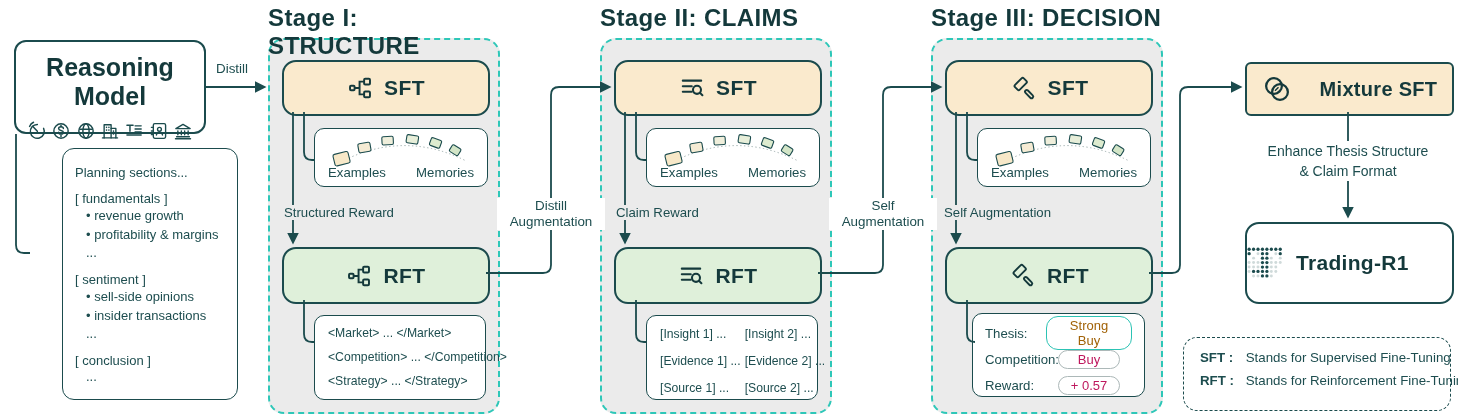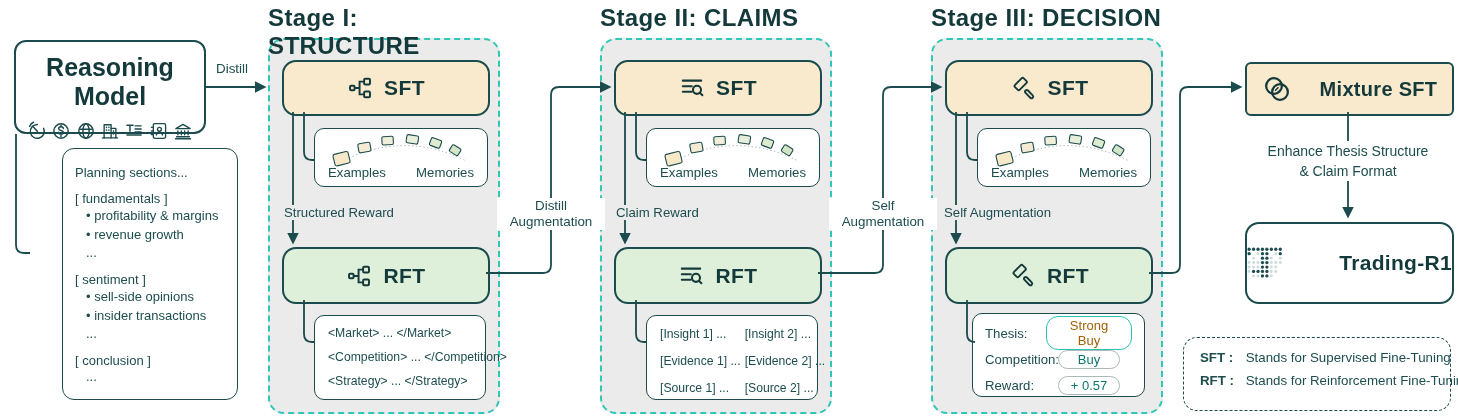--- a/index.html
+++ b/index.html
@@ -29,42 +29,42 @@
             font-size:12.2px;white-space:nowrap;}
   .reward-label{position:absolute;left:10px;top:167px;z-index:3;background:#EBEBEB;
                 padding:0 4px;font-size:13.2px;white-space:nowrap;}
 
   
   .decision-card{left:41px;width:173px;top:275px;height:84px;padding:8px 12px;box-sizing:border-box;}
   .dec-row{display:flex;align-items:center;height:22px;margin-bottom:4px;}
   .dec-label{width:73px;font-size:13.2px;}
   .pill{border-radius:12px;font-size:13px;text-align:center;padding:1px 10px;background:#fff;box-sizing:border-box;}
   .pill.teal{border:1.6px solid #2CC3B4;color:#a16207;min-width:86px;}
-  .pill.gray{border:1.4px solid #ACB8B8;color:#0f766e;min-width:62px;}
+  .pill.gray{border:1.4px solid #ACB8B8;color:#be185d;min-width:62px;}
 
   
   .rm-box{left:14px;top:40px;width:192px;height:94px;border:2px solid #1B4B4D;border-radius:12px;
           background:#fff;z-index:1;box-sizing:border-box;padding-top:11px;}
   .rm-title{text-align:center;font-size:25px;font-weight:700;color:#14393B;}
   .rm-icons{display:flex;justify-content:space-between;padding:9px 10px 0 10px;}
   .rm-icons svg{width:22px;height:22px;color:#1B4B4D;}
   .planning-box{left:30px;top:148px;width:176px;height:252px;background:#fff;border:1.7px solid #1B4B4D;
                 border-radius:12px;z-index:1;box-sizing:border-box;padding:16px 12px;font-size:13px;margin-left:32px;}
   .plan-title{margin-bottom:9px;}
   .p-header{margin-top:11px;}
   .p-header:first-of-type{margin-top:0;}
   .p-bullet{padding-left:11px;line-height:19px;}
   .p-bullet::before{content:"•  ";}
   .p-dots{padding-left:11px;line-height:17px;}
 
   
   .mixture-box{left:1245px;top:62px;width:205px;height:50px;background:#FAEACD;border:2px solid #1B4B4D;
                border-radius:6px;display:flex;align-items:center;justify-content:center;gap:28px;z-index:1;}
   .trading-box{left:1245px;top:222px;width:205px;height:78px;background:#fff;border:2px solid #1B4B4D;
-               border-radius:14px;display:flex;align-items:center;justify-content:space-between;gap:13px;z-index:1;}
+               border-radius:14px;display:flex;align-items:center;justify-content:flex-start;gap:13px;z-index:1;}
   .big-label{font-size:21px;font-weight:700;color:#14393B;letter-spacing:.3px;}
   .legend-box{left:1183px;top:337px;width:268px;height:74px;border:1.7px dashed #1B4B4D;border-radius:14px;
               box-sizing:border-box;padding:12px 16px;z-index:1;}
   .legend-row{font-size:13.3px;margin-bottom:8px;white-space:nowrap;}
   .legend-term{font-weight:700;display:inline-block;width:42px;}
 
   
   .conn-label{position:absolute;z-index:3;font-size:13.4px;color:#1D4D4F;}
   .conn-label.center{text-align:center;background:#fff;line-height:16px;}
   .distill-label{left:207px;top:61px;width:50px;text-align:center;background:#fff;}
@@ -117,22 +117,22 @@
         <path d="M4.2 9.4 H19.8 L12 4.8 Z"></path>
         <path d="M6.4 11.8 V16.2 M10.2 11.8 V16.2 M13.8 11.8 V16.2 M17.6 11.8 V16.2"></path>
         <path d="M5 18.3 H19 M3.8 20.4 H20.2"></path>
       </svg>
     </div>
   </div>
 
   <div class="abs planning-box">
     <div class="plan-title">Planning sections...</div>
     <div class="p-header">[ fundamentals ]</div>
+    <div class="p-bullet">revenue growth</div>
     <div class="p-bullet">profitability &amp; margins</div>
-    <div class="p-bullet">revenue growth</div>
     <div class="p-dots">...</div>
     <div class="p-header">[ sentiment ]</div>
     <div class="p-bullet">sell-side opinions</div>
     <div class="p-bullet">insider transactions</div>
     <div class="p-dots">...</div>
     <div class="p-header">[ conclusion ]</div>
     <div class="p-dots">...</div>
   </div>
 
   <div class="stage-title" style="left:268px;width:232px;">Stage I: STRUCTURE</div>

